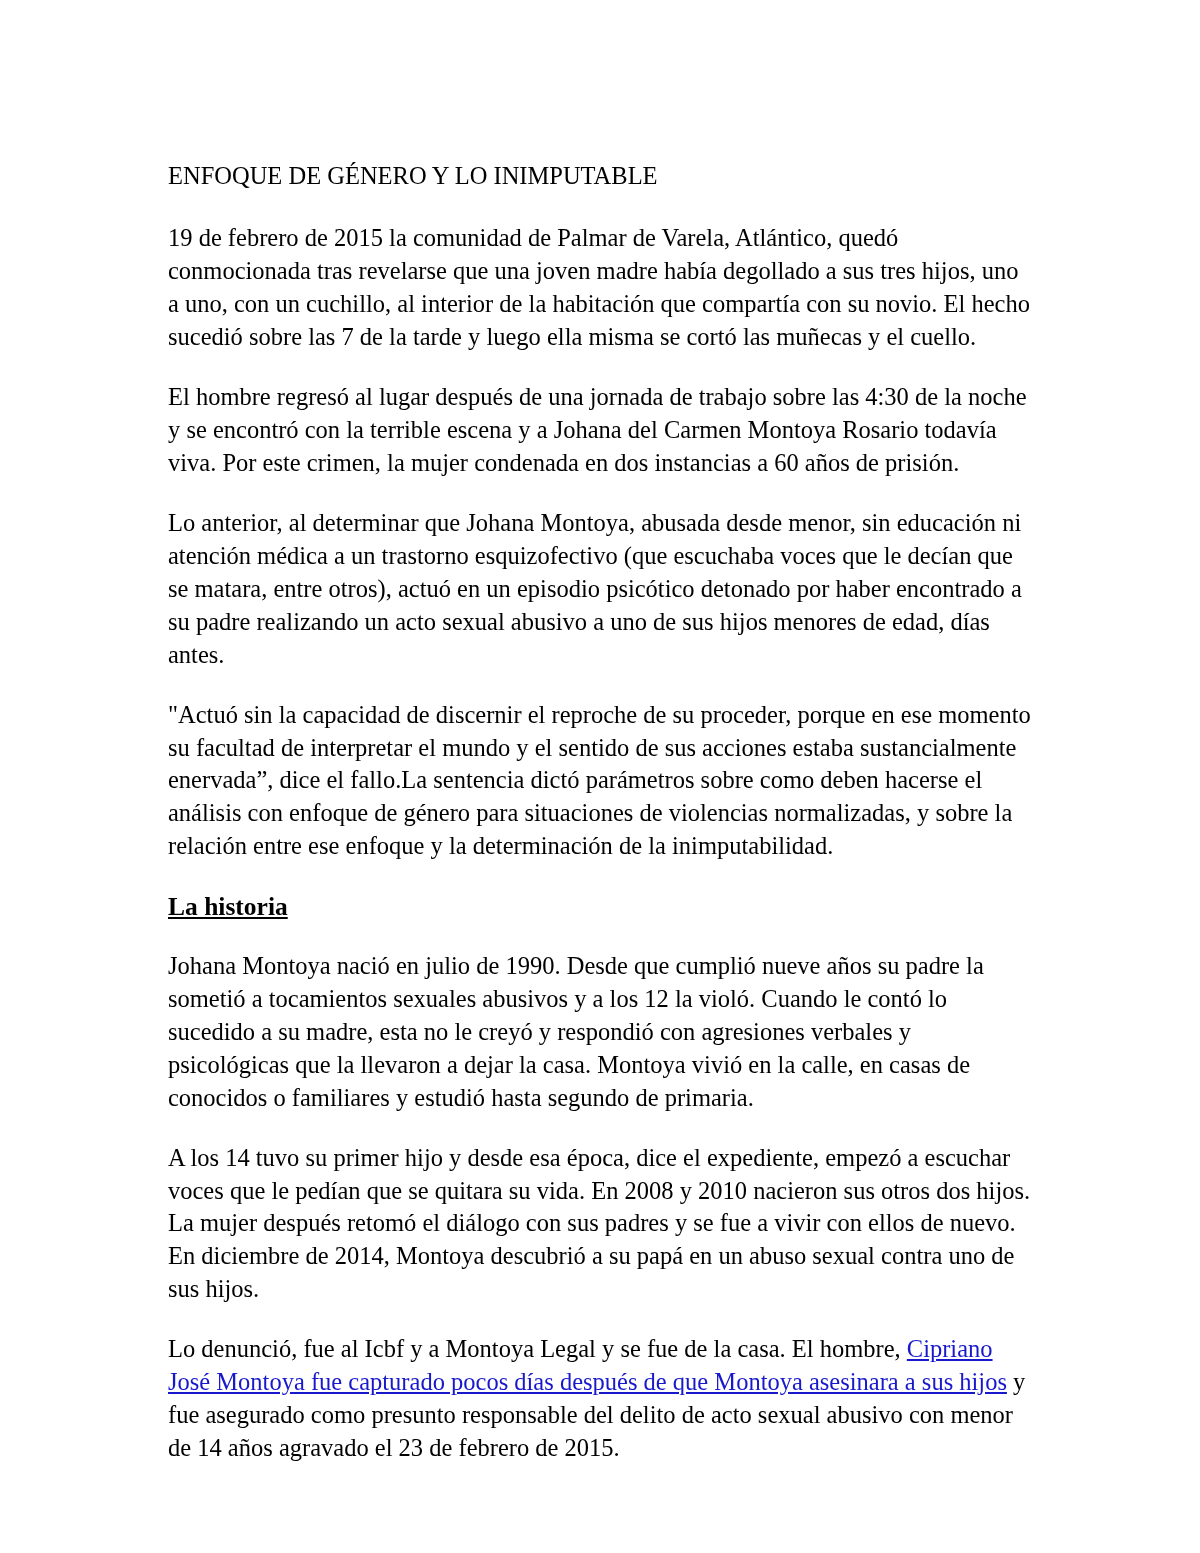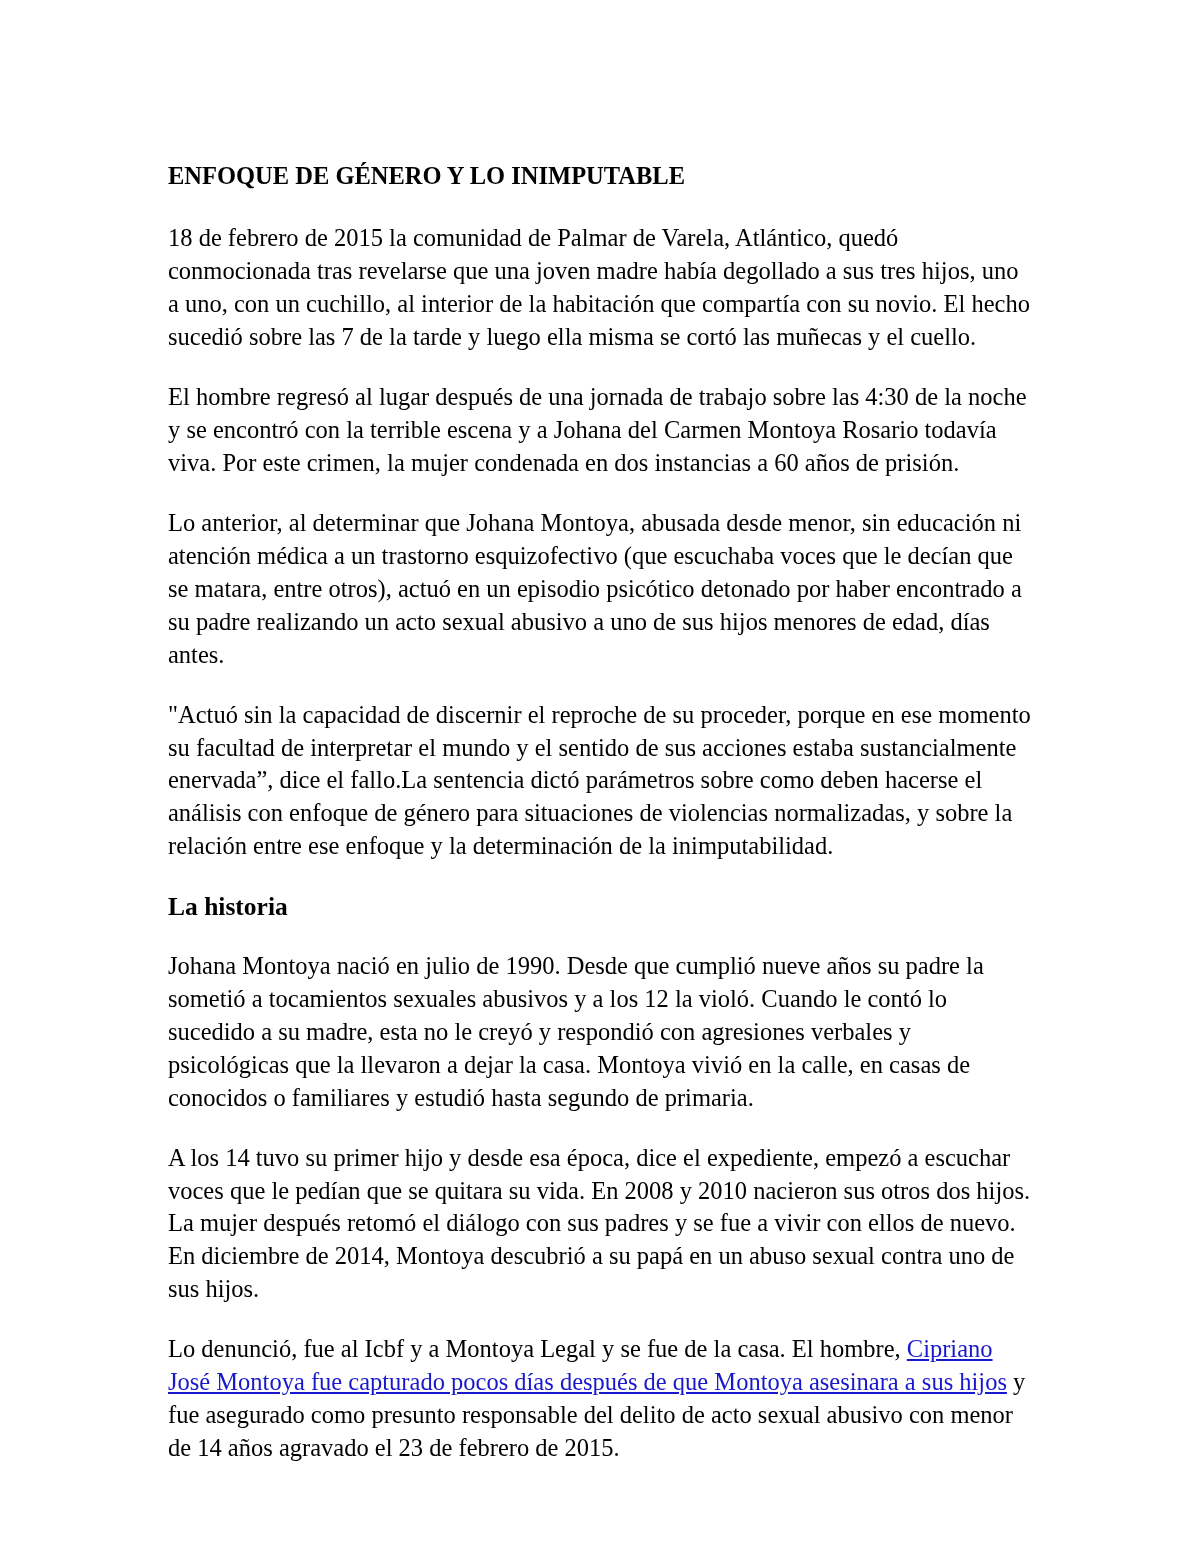--- a/index.html
+++ b/index.html
@@ -17,50 +17,51 @@
     width: 1200px;
     min-height: 1553px;
     box-sizing: border-box;
     padding: 160px 165px 60px 168px;
     background: #ffffff;
   }
   .doc-title {
     font-size: 24.5px;
     line-height: 1.32;
     margin: 0 0 30px 0;
-    font-weight: bold;
+    font-weight: normal;
   }
   p.para {
     font-size: 24.5px;
     line-height: 1.345;
     margin: 0 0 27px 0;
     text-align: left;
   }
   h2.heading {
     font-size: 25.5px;
     line-height: 1.32;
     font-weight: bold;
     margin: 0 0 26px 0;
+    text-decoration: underline;
   }
   b, strong {
     font-weight: normal;
   }
   a.doc-link {
     color: #1818cc;
     text-decoration: underline;
   }
 </style>
 </head>
 <body>
 
 <div class="page">
 
   <p class="doc-title">ENFOQUE DE GÉNERO Y LO INIMPUTABLE</p>
 
-  <p class="para"><span>18 de febrero de 2015 la comunidad de </span><b>Palmar de Varela</b><span>, Atlántico, quedó conmocionada tras revelarse que una joven madre había degollado a sus tres hijos, uno a uno, con un cuchillo, al interior de la habitación que compartía con su novio. El hecho sucedió sobre las 7 de la tarde y luego ella misma se cortó las muñecas y el cuello.</span></p>
+  <p class="para"><span>19 de febrero de 2015 la comunidad de </span><b>Palmar de Varela</b><span>, Atlántico, quedó conmocionada tras revelarse que una joven madre había degollado a sus tres hijos, uno a uno, con un cuchillo, al interior de la habitación que compartía con su novio. El hecho sucedió sobre las 7 de la tarde y luego ella misma se cortó las muñecas y el cuello.</span></p>
 
   <p class="para"><span>El hombre regresó al lugar después de una jornada de trabajo sobre las 4:30 de la noche y se encontró con la terrible escena y a </span><b>Johana del Carmen Montoya Rosario</b><span> todavía viva. Por este crimen, la mujer condenada en dos instancias a 60 años de prisión.</span></p>
 
 
   <p class="para"><span>Lo anterior, al determinar que Johana Montoya, abusada desde menor, sin educación ni atención médica a un trastorno esquizofectivo (que escuchaba voces que le decían que se matara, entre otros), </span><b>actuó en un episodio psicótico detonado</b><span> por haber encontrado a su padre realizando un acto sexual abusivo a uno de sus hijos menores de edad, días antes.</span></p>
 
   <p class="para"><span>"Actuó sin la capacidad de discernir el reproche de su proceder, porque en ese momento su facultad de interpretar el mundo y el sentido de sus acciones estaba sustancialmente enervada”, dice el fallo.</span><b>La sentencia dictó parámetros sobre como deben hacerse el análisis con enfoque de género para situaciones de violencias normalizadas, y sobre la relación entre ese enfoque y la determinación de la inimputabilidad.</b></p>
 
   <h2 class="heading">La historia</h2>
 

